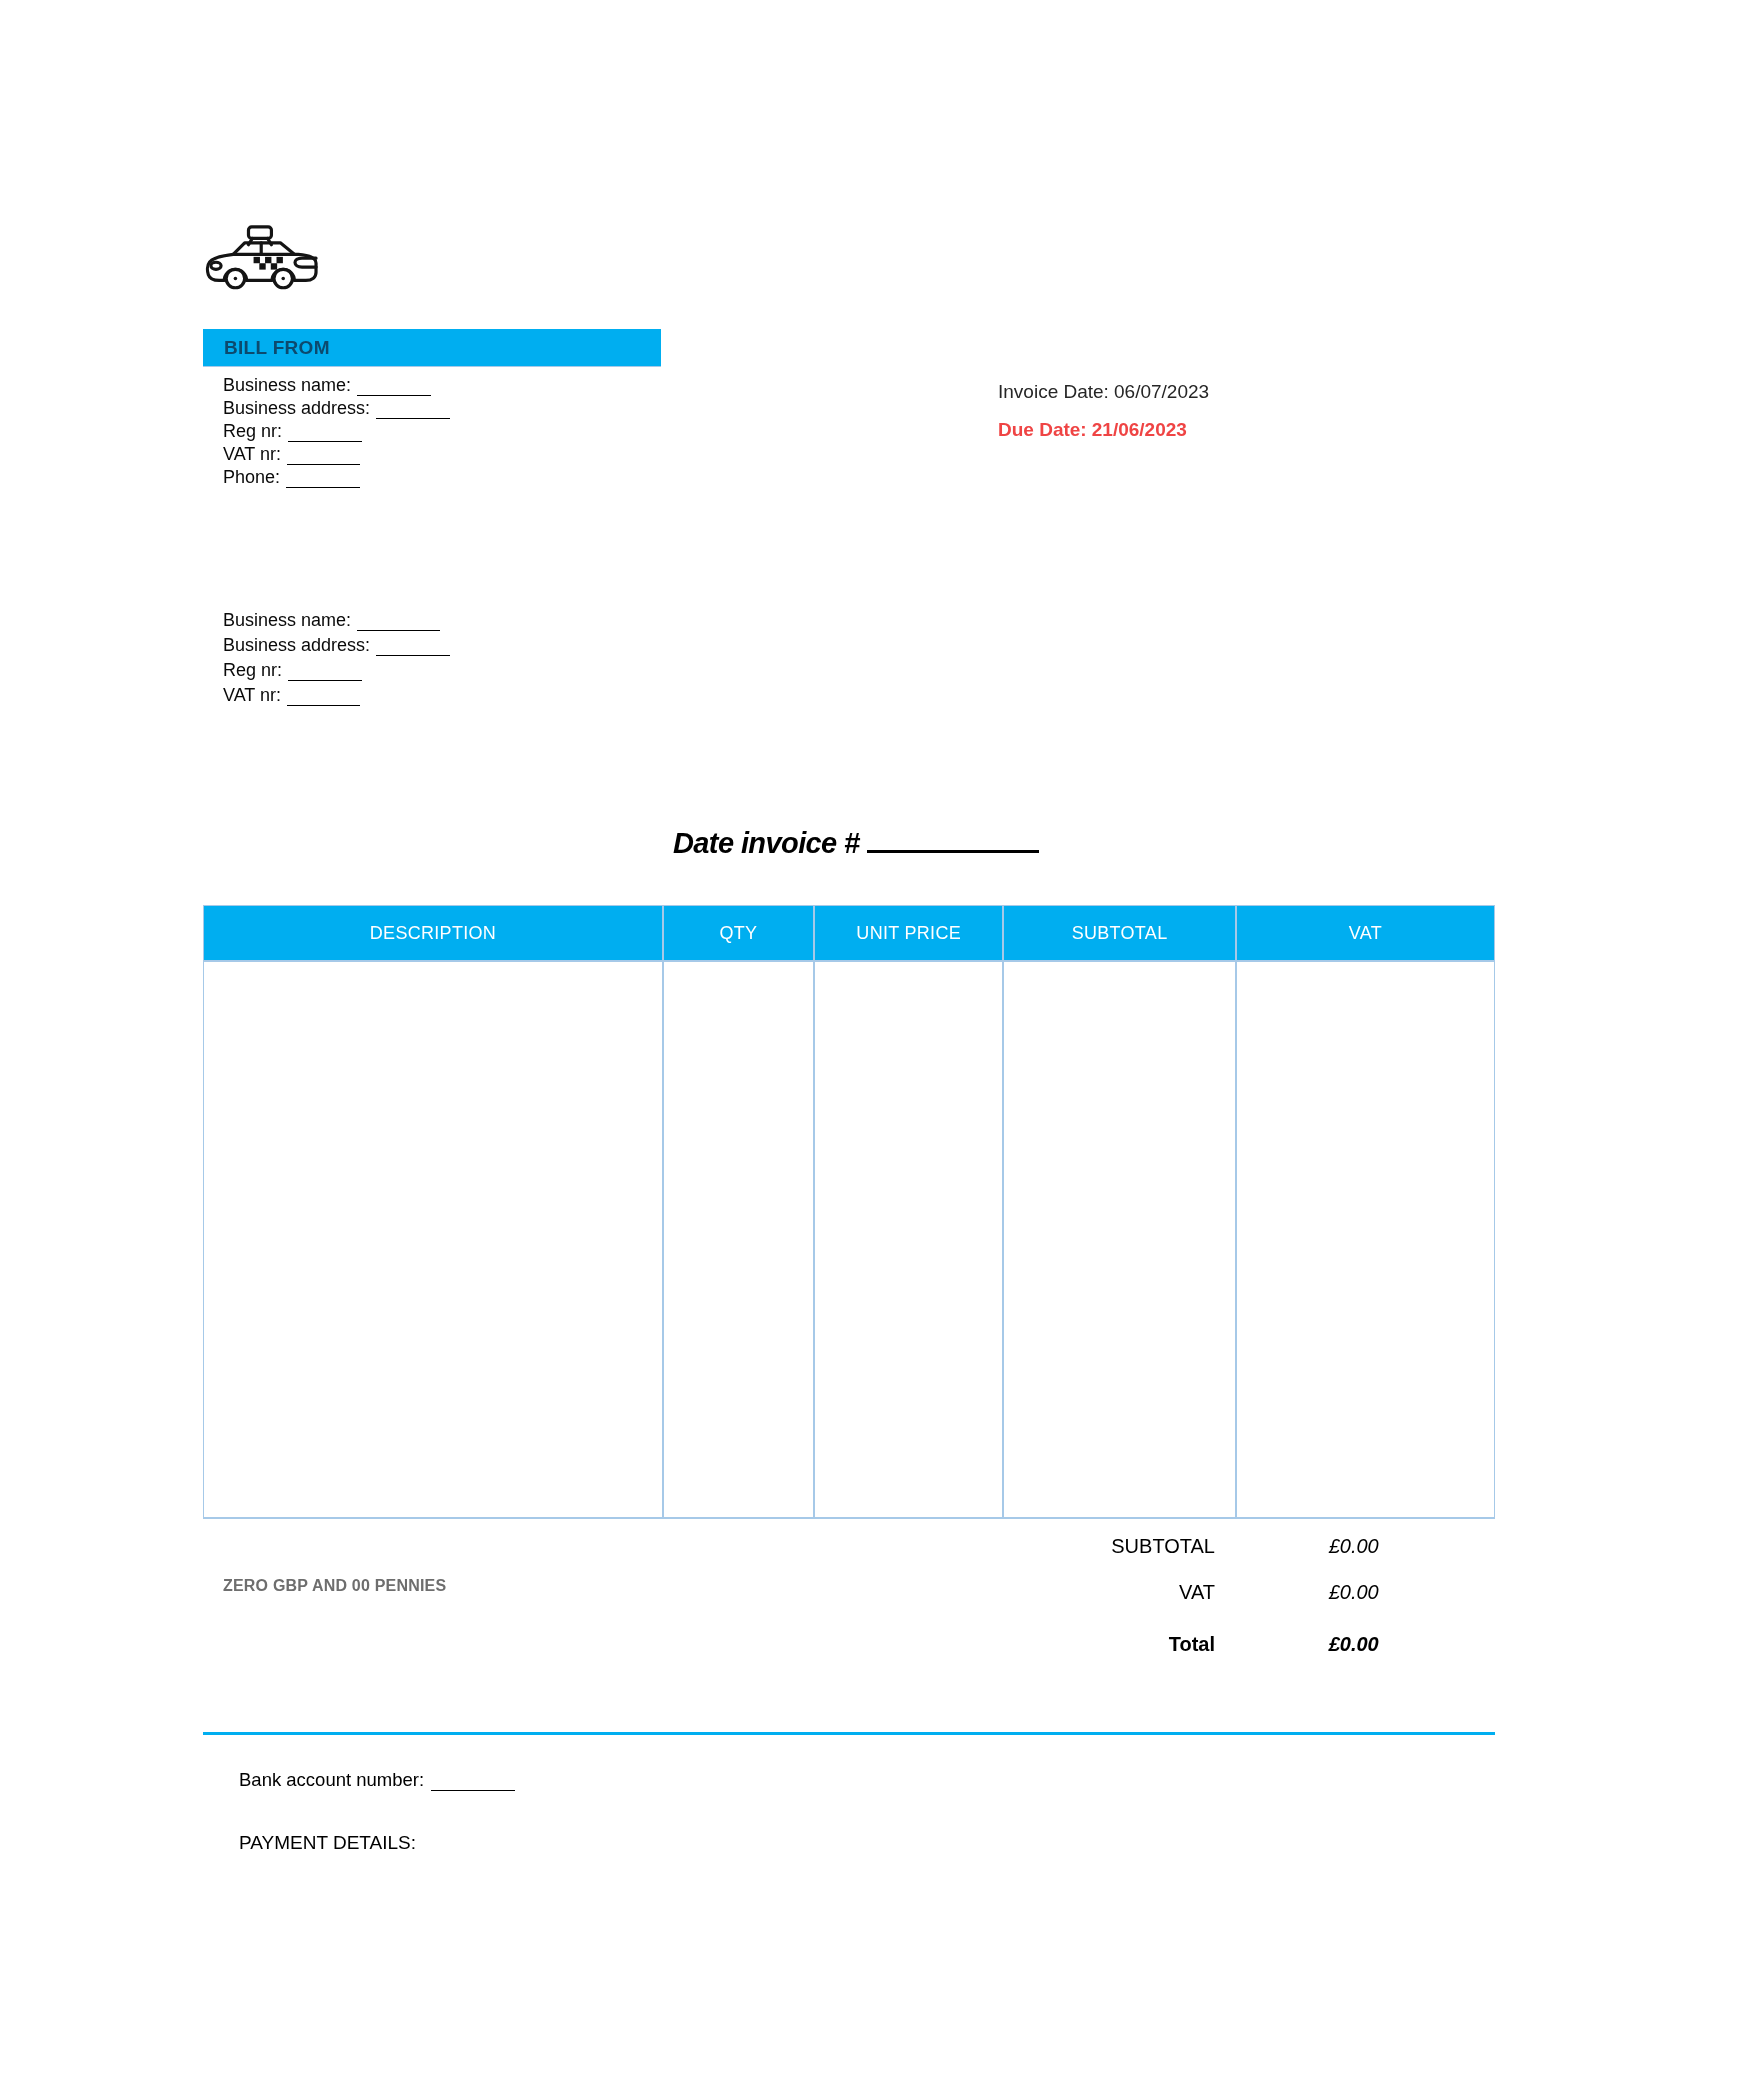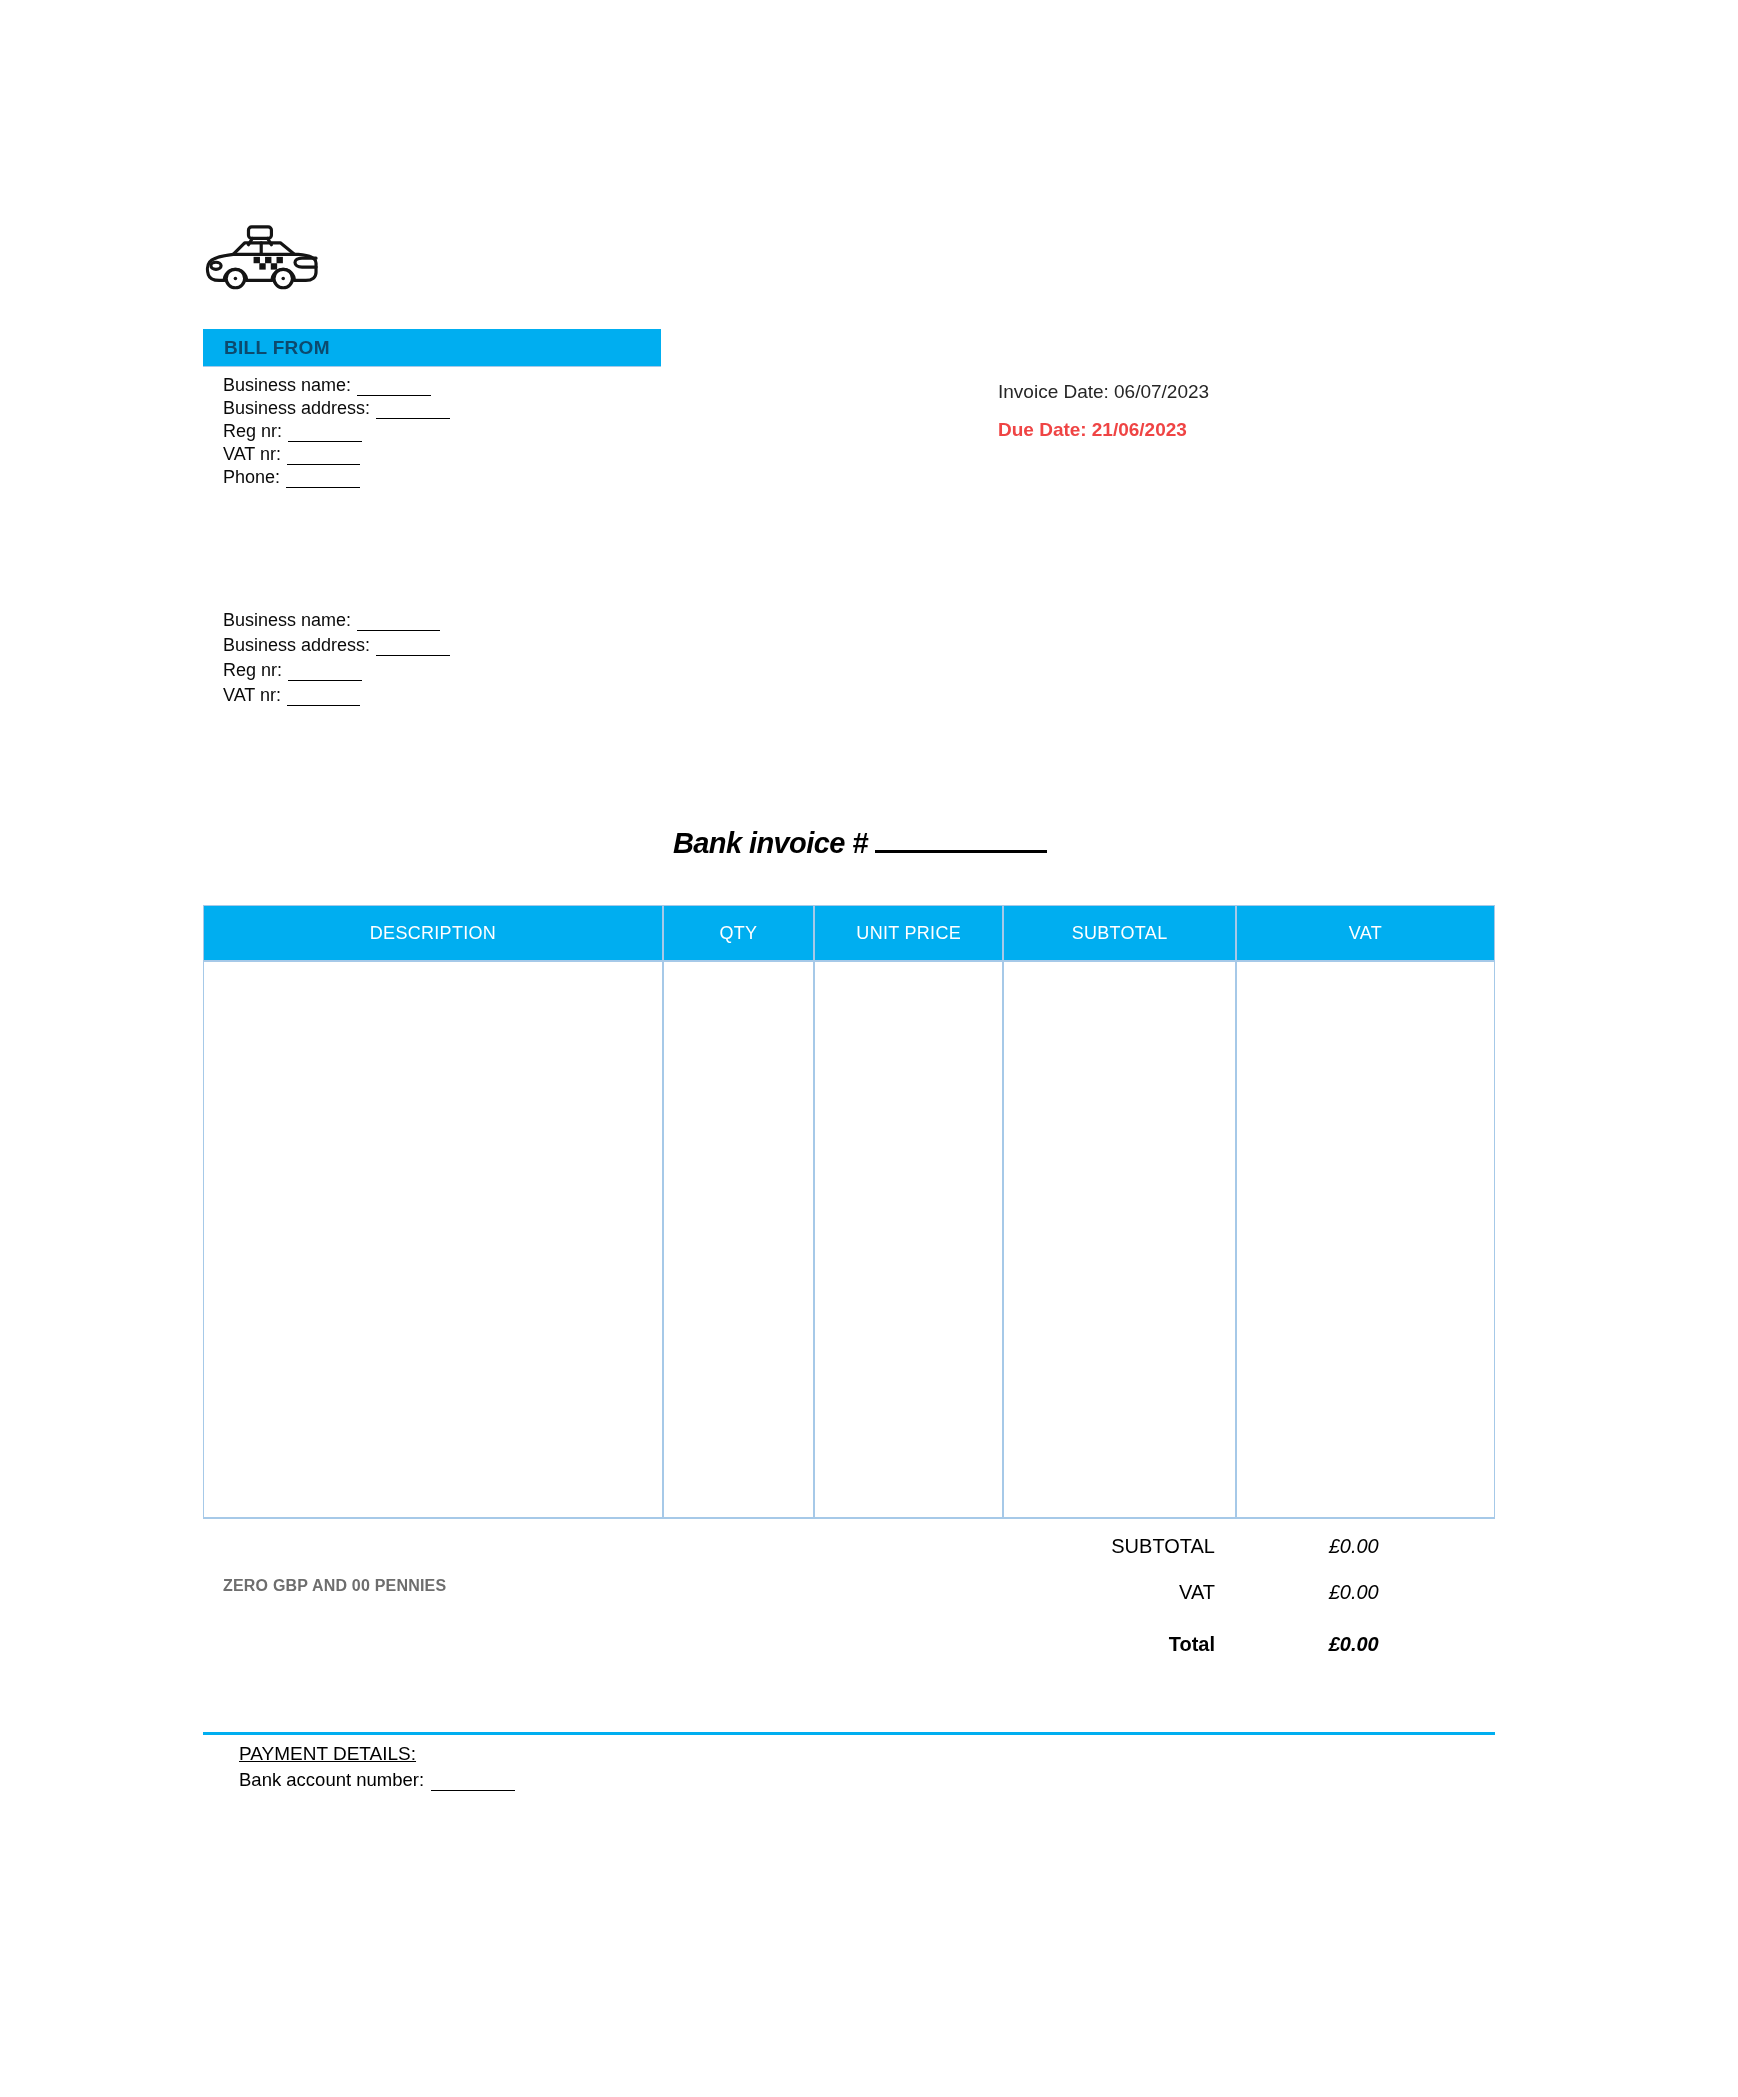--- a/index.html
+++ b/index.html
@@ -65,21 +65,21 @@
   #vat-row{top:1581px;}
   #grand-total-row{top:1633px;font-weight:bold;}
   .total-label{width:1012px;text-align:right;box-sizing:border-box;}
   .total-value{flex:1;text-align:center;padding-right:2.6px;box-sizing:border-box;font-style:italic;}
   #amount-words{
     position:absolute;left:223px;top:1549px;font-size:16px;font-weight:bold;
     color:#6E6E6E;letter-spacing:0.2px;margin-top:28px;
   }
   
   #payment-divider{position:absolute;left:203px;top:1732px;width:1292px;height:3.2px;background:#00AEF0;}
-  #payment-title{position:absolute;left:239px;top:1743px;font-size:19px;text-decoration:underline;}
+  #payment-title{position:absolute;left:239px;top:1832px;font-size:19px;}
   #bank-row{position:absolute;left:239px;top:1769px;font-size:18.5px;display:flex;align-items:flex-end;}
   
   #taxi-icon{position:absolute;left:201px;top:225px;}
 </style>
 </head>
 <body>
 
 <div class="page">
 
   <svg id="taxi-icon" width="123" height="65" viewBox="0 0 192 102" fill="none" stroke="#141414" stroke-width="5" stroke-linecap="round" stroke-linejoin="round">
@@ -154,21 +154,21 @@
       <span>Reg nr:</span>
       <span class="blank" style="width:74px"></span>
     </div>
     <div class="field-row">
       <span>VAT nr:</span>
       <span class="blank" style="width:73px"></span>
     </div>
   </div>
 
   <div id="invoice-title">
-    <span>Bank invoice #</span><span class="title-blank"></span>
+    <span>Date invoice #</span><span class="title-blank"></span>
   </div>
 
   <div id="items-table">
     <div class="thead">
       <div class="th c0">DESCRIPTION</div>
       <div class="th c1">QTY</div>
       <div class="th c2">UNIT PRICE</div>
       <div class="th c3">SUBTOTAL</div>
       <div class="th c4">VAT</div>
     </div>

